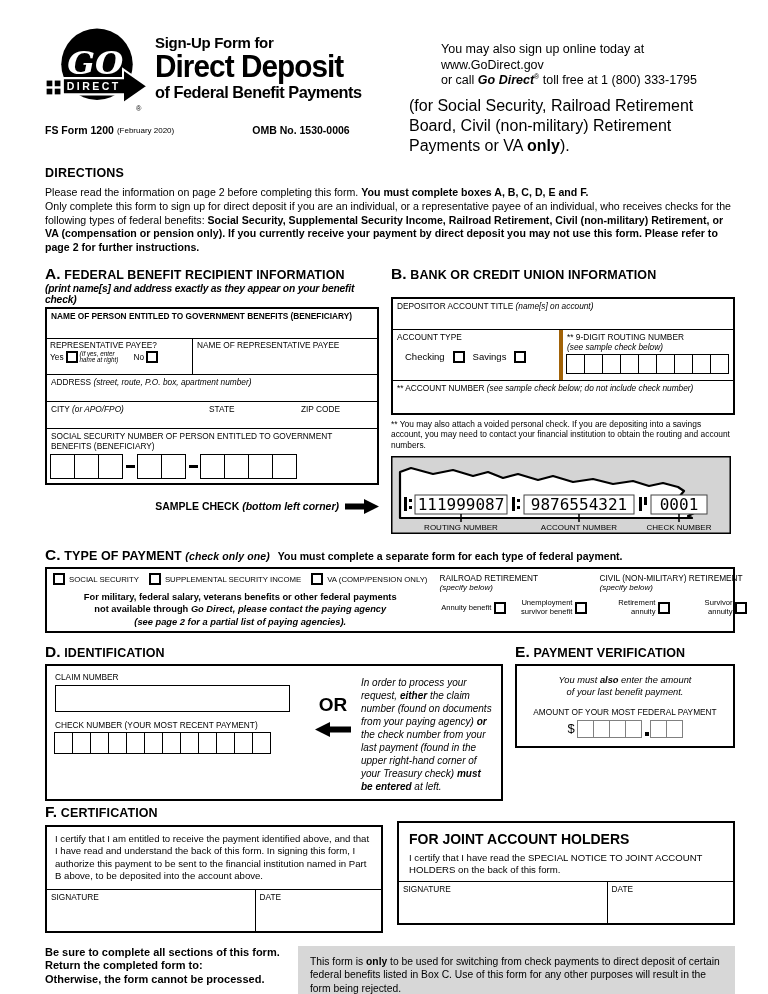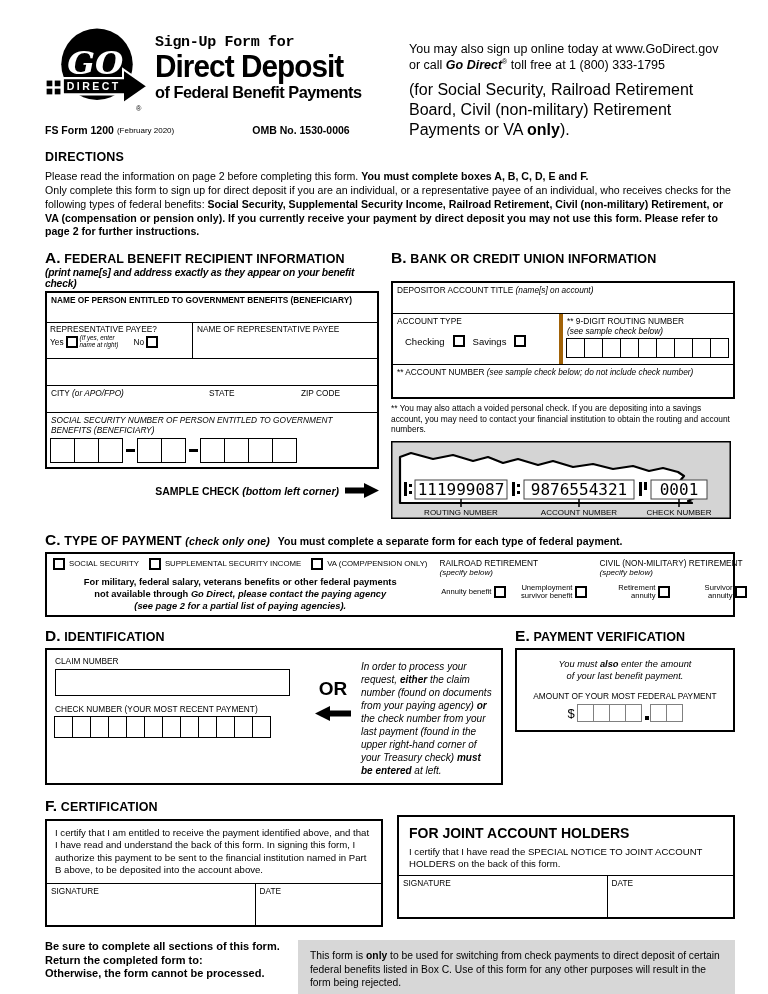--- a/index.html
+++ b/index.html
@@ -4,29 +4,29 @@
 <style>
   * { margin:0; padding:0; box-sizing:border-box; }
   body { background:#fff; font-family:"Liberation Sans", sans-serif; color:#000; }
   .page { width:768px; height:994px; background:#fff; padding:26px 33px 16px 45px; overflow:hidden; position:relative; }
 
   
   .header { display:flex; }
   .header-left { width:352px; }
   .logo-title { display:flex; align-items:flex-start; }
   .titles { margin-left:6px; padding-top:8px; }
-  .title1 { font-size:15px; font-weight:bold; letter-spacing:-0.3px;font-family:Liberation Mono, monospace; }
+  .title1 { font-size:15px; font-weight:bold; letter-spacing:-0.3px; }
   .title2 { font-size:31px; font-weight:bold; letter-spacing:-1px; transform:scaleX(0.96); transform-origin:left; line-height:1.02; }
   .title3 { font-size:17px; font-weight:bold; letter-spacing:-0.5px; transform:scaleX(0.96); transform-origin:left; }
   .formnum-row { display:flex; margin-top:10px; font-size:10.5px; }
   .formnum { font-weight:bold; }
   .formdate { font-size:8px; margin-left:3px; align-self:center; }
   .omb { font-weight:bold; margin-left:78px; }
   .header-right { flex:1; padding-top:16px; padding-left:12px; }
-  .hr-main { font-size:12.5px; line-height:1.25; }
+  .hr-main { font-size:12.5px; line-height:1.25;margin-left:32px; }
   .hr-brand { font-weight:bold; font-style:italic; }
   .hr-reg { font-size:7px; vertical-align:super; }
   .hr-note { font-size:16px; margin-top:7px; line-height:1.25; }
   .hr-note b { font-weight:bold; }
 
   
   .directions { margin-top:10px; }
   .dir-head { font-size:12.5px; font-weight:bold; letter-spacing:0.2px; }
   .dir-body { font-size:10.6px; line-height:1.3; margin-top:6px; }
 
@@ -114,21 +114,21 @@
   .d-note { flex:1; font-size:10px; font-style:italic; line-height:1.3; padding-top:4px; }
   .d-note b { font-weight:bold; }
   .col-e .sbox { margin-top:3px; padding:8px 6px; min-height:76px; text-align:center; }
   .e-note { font-size:9.3px; font-style:italic; line-height:1.3; }
   .e-amtlabel { font-size:8.3px; margin-top:9px; }
   .e-amt-row { display:flex; justify-content:center; align-items:center; margin-top:3px; }
   .e-cur { font-size:13px; margin-right:3px; }
   .e-dot { width:4px; height:4px; background:#000; margin:10px 2px 0 3px; }
 
   
-  .f-row { display:flex; margin-top:12px; gap:14px; }
+  .f-row { display:flex; margin-top:2px; gap:14px; }
   .f-col { flex:1; }
   .f-col .sbox, .joint-box { margin-top:4px; }
   .f-text { font-size:9.6px; line-height:1.3; padding:6px 8px; min-height:62px; }
   .sig-row { display:flex; border-top:1px solid #000; height:42px; }
   .sig-cell { flex:1.7; padding:2px 4px; border-right:1px solid #000; }
   .date-cell { flex:1; padding:2px 4px; }
   .joint-col { flex:1; padding-top:14px; }
   .joint-box { border:2px solid #000; }
   .joint-inner { padding:8px 10px 4px 10px; min-height:58px; }
   .joint-title { font-size:14px; font-weight:bold; }
@@ -212,38 +212,39 @@
               <span class="flabel">No</span>
               <span class="cb" style="margin-left:2px;"></span>
             </div>
           </div>
           <div class="payee-r">
             <div class="flabel">NAME OF REPRESENTATIVE PAYEE</div>
             <div style="height:14px;"></div>
           </div>
         </div>
         <div class="row rowline r-addr">
+          <div class="flabel"><span>ADDRESS </span><span class="hint">(street, route, P.O. box, apartment number)</span></div>
           <div style="height:12px;"></div>
         </div>
         <div class="row rowline r-city">
           <div class="c-city">
             <div class="flabel"><span>CITY </span><span class="hint">(or APO/FPO)</span></div>
             <div style="height:12px;"></div>
           </div>
           <div class="c-state">
             <div class="flabel">STATE</div>
             <div style="height:12px;"></div>
           </div>
           <div class="c-zip">
             <div class="flabel">ZIP CODE</div>
             <div style="height:12px;"></div>
           </div>
         </div>
         <div class="row rowline r-ssn">
-          <div class="flabel" style="max-width:300px;font-style:italic;">SOCIAL SECURITY NUMBER OF PERSON ENTITLED TO GOVERNMENT BENEFITS (BENEFICIARY)</div>
+          <div class="flabel" style="max-width:300px;">SOCIAL SECURITY NUMBER OF PERSON ENTITLED TO GOVERNMENT BENEFITS (BENEFICIARY)</div>
           <div class="ssn-row">
             <span class="cells ssn">
                 <span class="cell"></span>
                 <span class="cell"></span>
                 <span class="cell"></span>
               </span>
             <span class="dash"></span>
             <span class="cells ssn">
                 <span class="cell"></span>
                 <span class="cell"></span>

